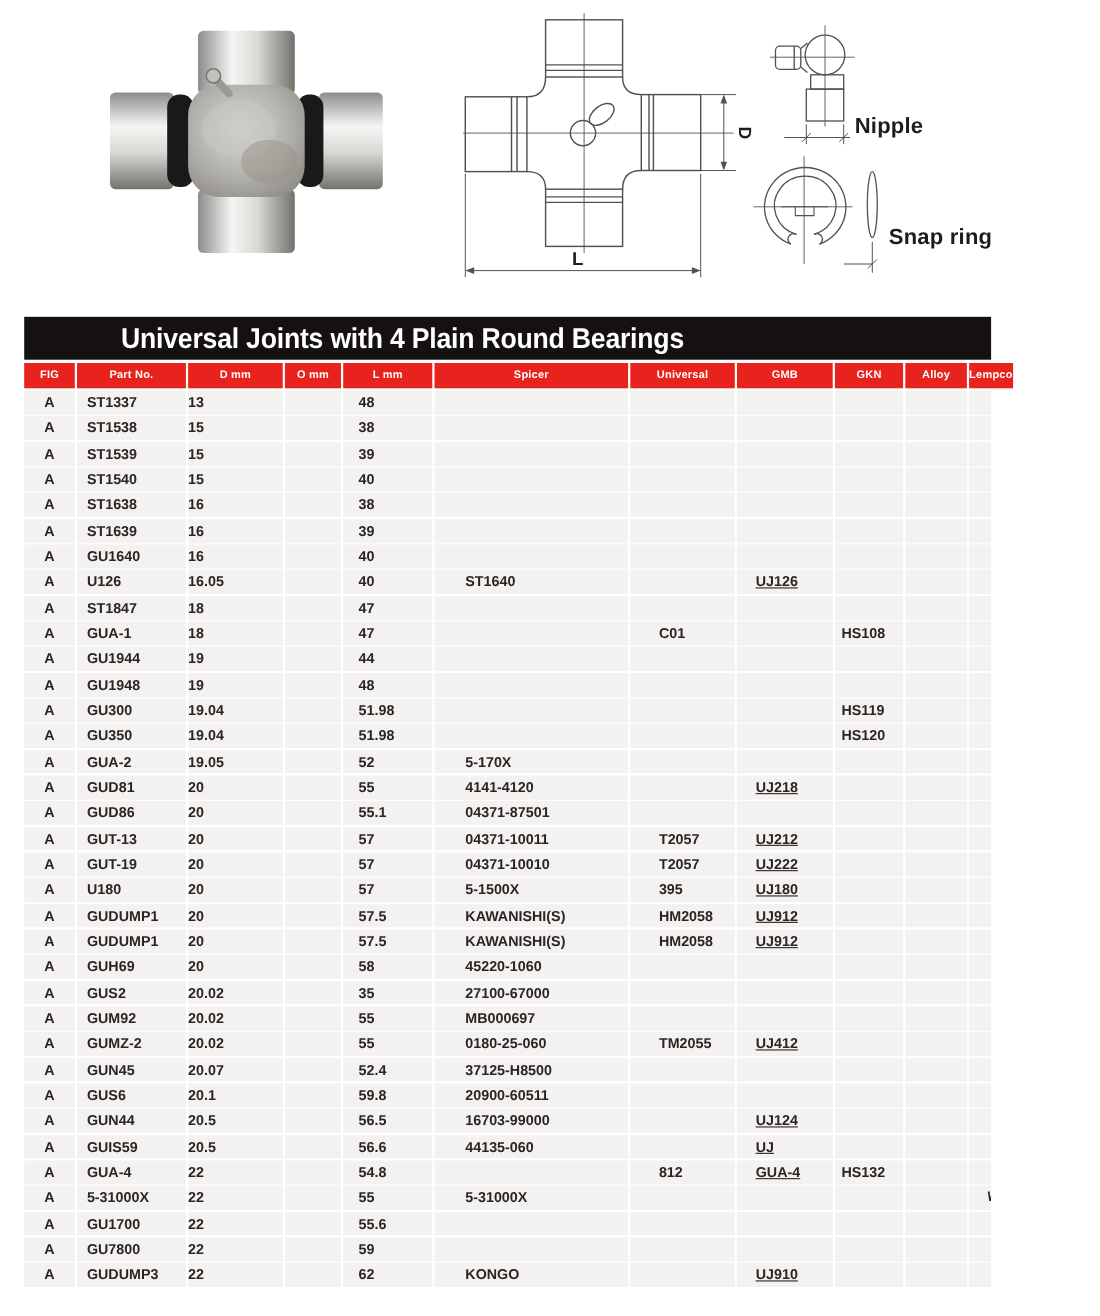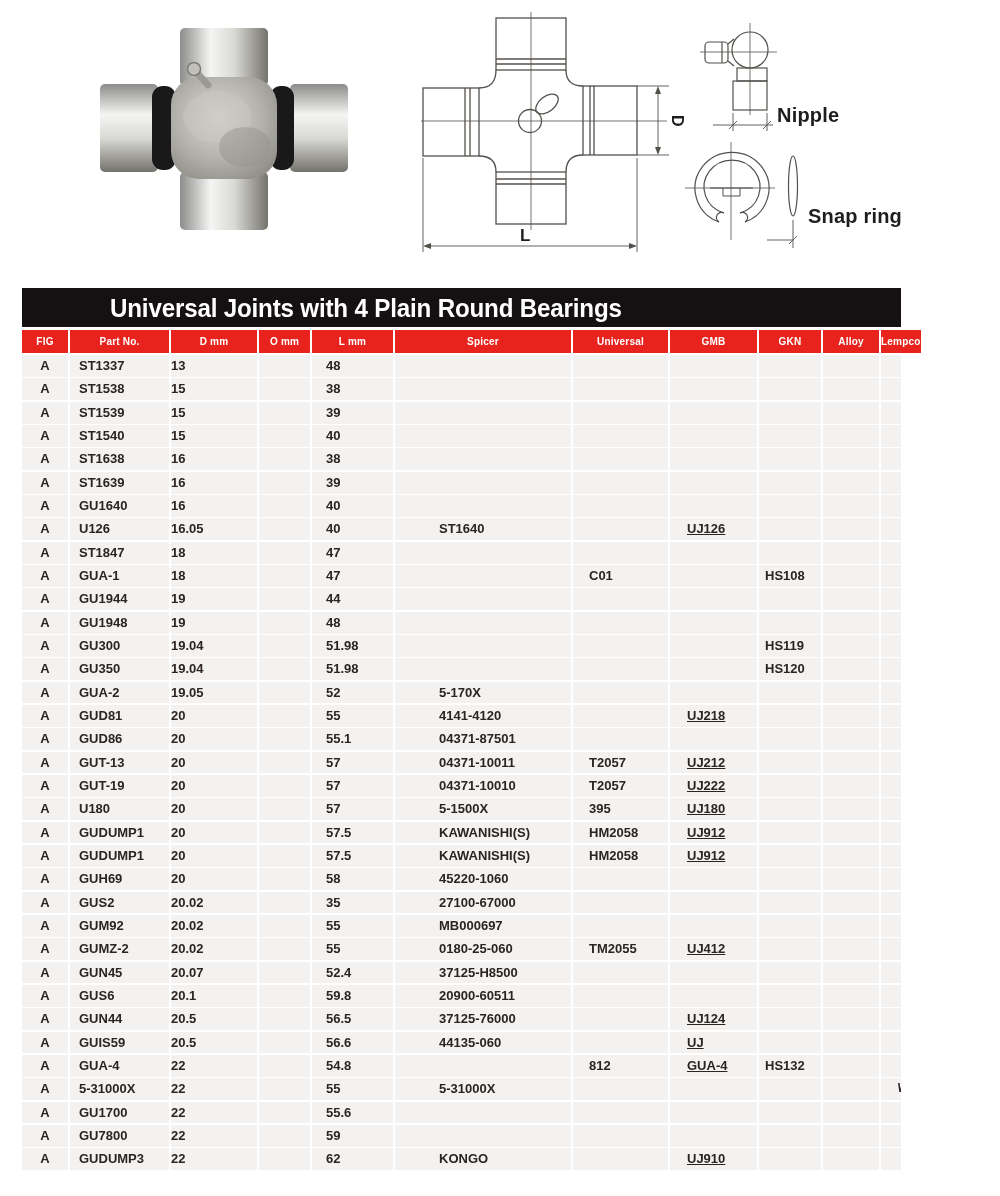--- a/index.html
+++ b/index.html
@@ -38,22 +38,22 @@
   .tbody { display:flex; flex-direction:column; gap:1.45px; }
   .tcell {
     background:var(--rowbg,#f3f2f0); color:#2b2422; font-size:13px; font-weight:bold;
     height:21.9px; line-height:21.9px; white-space:nowrap; overflow:hidden;
   }
   .tcell.c0 { text-align:center; }
   .tcell.c1 { padding-left:9px; }
   .tcell.c2 { }
   .tcell.c3 { padding-left:14px; }
   .tcell.c4 { padding-left:14px; }
-  .tcell.c5 { padding-left:44px; }
-  .tcell.c6 { padding-left:16px; }
+  .tcell.c5 { padding-left:28px; }
+  .tcell.c6 { padding-left:26px; }
   .tcell.c7 { padding-left:17px;text-decoration:underline; }
   .tcell.c8 { padding-left:6px; }
   .tcell.c9 { padding-left:6px; }
   .tcell.c10 { padding-left:17px;font-family:Liberation Mono, monospace; }
   svg text { font-family:"Liberation Sans", sans-serif; }
 </style>
 </head>
 <body>
 
 <div id="canvas">
@@ -561,21 +561,21 @@
           <div class="tcell c8"></div>
           <div class="tcell c9"></div>
           <div class="tcell c10"></div>
         </div>
         <div class="grid-row">
           <div class="tcell c0">A</div>
           <div class="tcell c1">GUN44</div>
           <div class="tcell c2">20.5</div>
           <div class="tcell c3"></div>
           <div class="tcell c4">56.5</div>
-          <div class="tcell c5">37125-76000</div>
+          <div class="tcell c5">16703-99000</div>
           <div class="tcell c6"></div>
           <div class="tcell c7">UJ124</div>
           <div class="tcell c8"></div>
           <div class="tcell c9"></div>
           <div class="tcell c10"></div>
         </div>
         <div class="grid-row">
           <div class="tcell c0">A</div>
           <div class="tcell c1">GUIS59</div>
           <div class="tcell c2">20.5</div>

